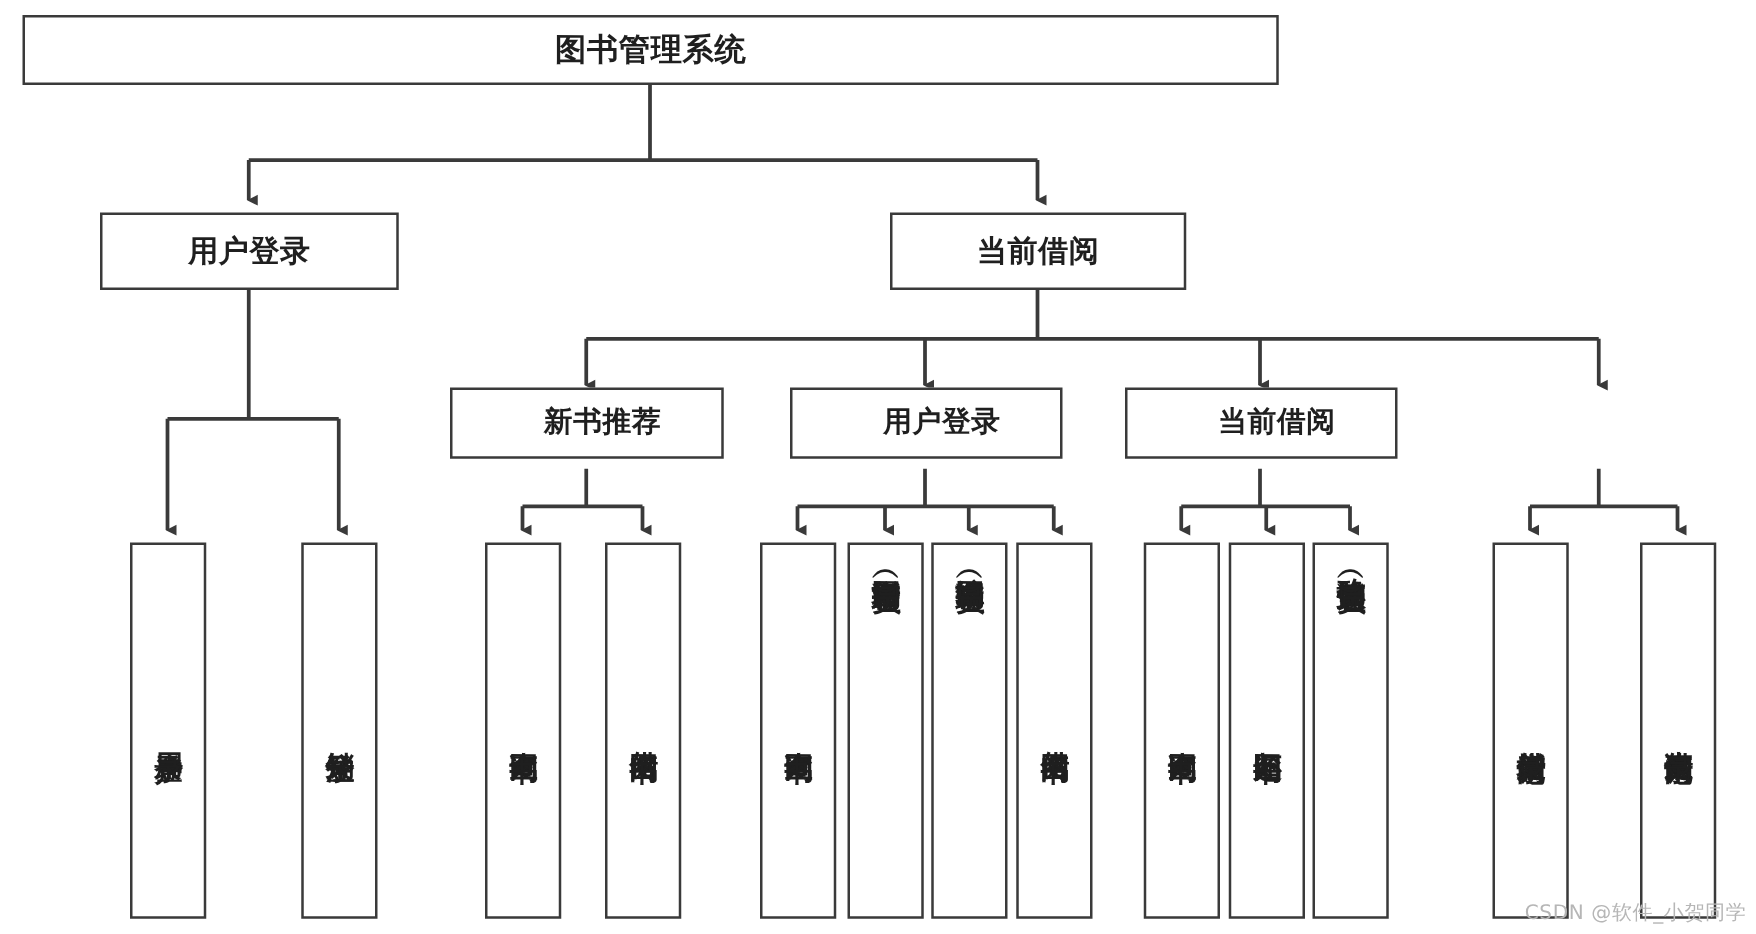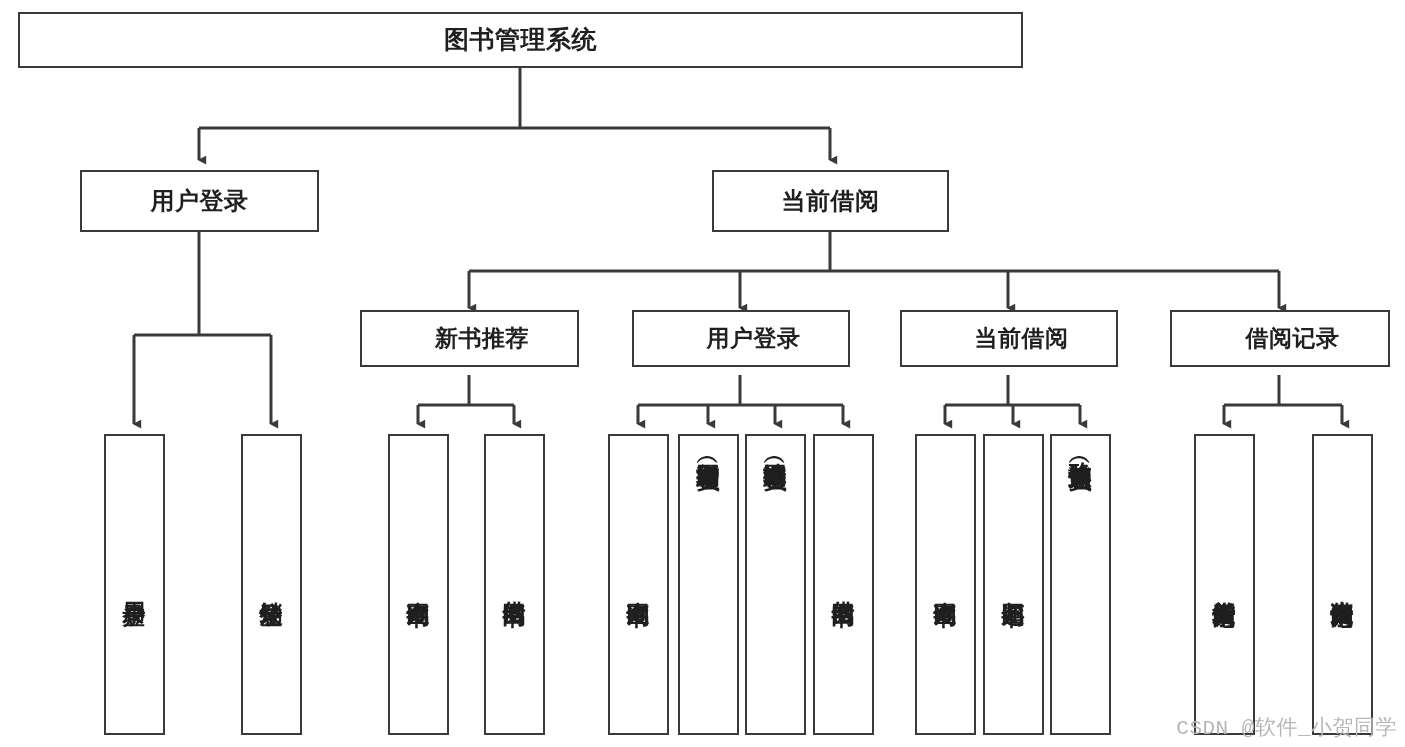--- a/index.html
+++ b/index.html
@@ -78,26 +78,25 @@
     margin-bottom: auto;
   }
   .node.leaf.center {
     align-items: center;
     padding-top: 0;
   }
   .watermark {
     position: absolute;
     right: 8px;
     bottom: 6px;
-    font-size: 21px;
+    font-size: 16px;
     color: #b6b6b6;
     letter-spacing: 0.5px;
     z-index: 3;
     white-space: nowrap;
-    font-family: Liberation Mono, monospace;
   }
 </style>
 </head>
 <body>
 
 <div id="canvas">
 
   <svg id="edges" viewBox="0 0 1405 747" xmlns="http://www.w3.org/2000/svg">
     <defs>
       <marker id="arrow" markerWidth="10" markerHeight="10" refX="4.6" refY="7.6" orient="auto" markerUnits="userSpaceOnUse">
@@ -162,23 +161,20 @@
 
   <div class="node lvl2 n-newbook">
     <span class="label">新书推荐</span>
   </div>
   <div class="node lvl2 n-borrow">
     <span class="label">用户登录</span>
   </div>
   <div class="node lvl2 n-current">
     <span class="label">当前借阅</span>
   </div>
-  <div class="node lvl2 n-record">
-    <span class="label">借阅记录</span>
-  </div>
 
   <div class="node leaf center" style="left:104px;">
     <span class="label">用户登录</span>
   </div>
   <div class="node leaf center" style="left:241px;">
     <span class="label">注销登录</span>
   </div>
 
   <div class="node leaf center" style="left:388px;">
     <span class="label">查询图书</span>

